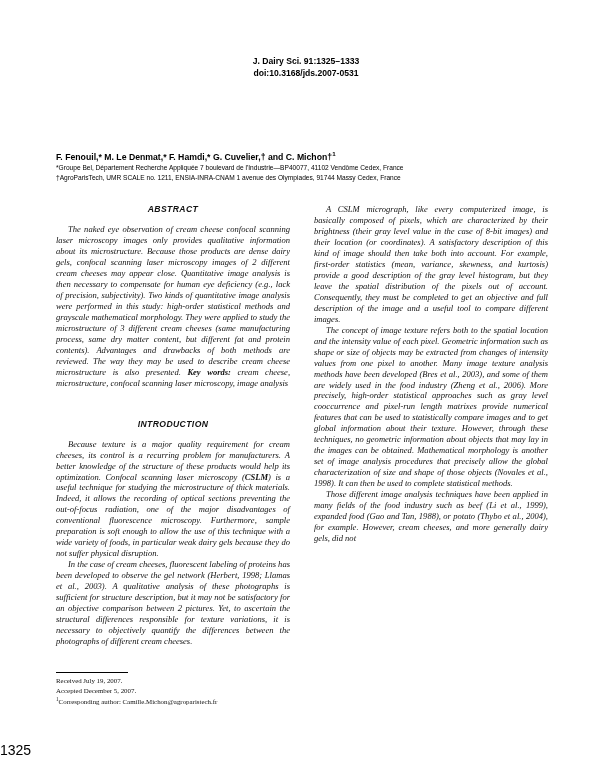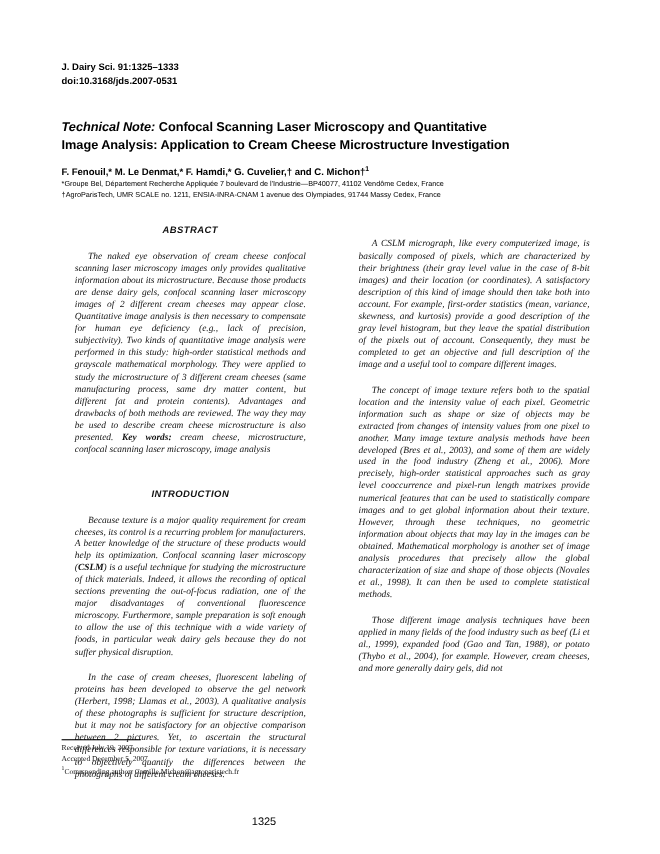--- a/index.html
+++ b/index.html
@@ -28,21 +28,21 @@
   .journal-header {
     position: absolute;
     left: 56px;
     top: 56px;
     width: 500px;
     font-family: "Liberation Sans", sans-serif;
     font-size: 8.6px;
     line-height: 1.38;
     color: #000;
   }
-  .journal-header .jline-bold { font-weight: bold; }
+  .journal-header .jline-bold { font-weight: bold; text-align: center; }
   .journal-header .jline-plain { font-weight: normal; }
 
   
   .title-block {
     position: absolute;
     left: 56px;
     top: 108px;
     width: 502px;
     font-family: "Liberation Sans", sans-serif;
     font-weight: bold;
@@ -103,21 +103,21 @@
     font-family: "Liberation Sans", sans-serif;
     font-weight: bold;
     font-size: 8.6px;
     text-align: center;
     letter-spacing: 0.4px;
     margin: 0 0 9px 0;
   }
   .sec-head.intro { margin-top: 30px; }
 
   p.para {
-    margin: 12px;
+    margin: 0;
     text-indent: 12px;
     text-align: justify;
     -webkit-hyphens: none;
     hyphens: none;
   }
   p.para.noindent { text-indent: 0; }
   b.kw { font-weight: bold; }
 
   
   .footnote {
@@ -136,40 +136,36 @@
     margin-bottom: 3px;
   }
   .footnote sup { font-size: 5.2px; vertical-align: super; }
 
   
   .folio {
     position: absolute;
     left: 0;
     top: 742px;
     width: 480px;
-    text-align: center;
-    font-family: "Liberation Sans", sans-serif;
-    font-size: 10px;
+    text-align: left;
+    font-family: "Liberation Sans", sans-serif;
+    font-size: 14px;
     color: #000;
   }
 </style>
 </head>
 <body>
 
 <div class="page">
 
   <div class="journal-header">
     <div class="jline-bold">J. Dairy Sci. 91:1325–1333</div>
     <div class="jline-bold">doi:10.3168/jds.2007-0531</div>
   </div>
 
-  <div class="title-block">
-    <span class="tn">Technical Note:</span><span> Confocal Scanning Laser Microscopy and Quantitative</span><br>
-    <span>Image Analysis: Application to Cream Cheese Microstructure Investigation</span>
-  </div>
 
   <div class="authors">
     <span>F. Fenouil,* M. Le Denmat,* F. Hamdi,* G. Cuvelier,† and C. Michon†</span><sup>1</sup>
   </div>
   <div class="affils">
     <div>*Groupe Bel, Département Recherche Appliquée 7 boulevard de l'Industrie—BP40077, 41102 Vendôme Cedex, France</div>
     <div>†AgroParisTech, UMR SCALE no. 1211, ENSIA-INRA-CNAM 1 avenue des Olympiades, 91744 Massy Cedex, France</div>
   </div>
 
   <div class="columns">

